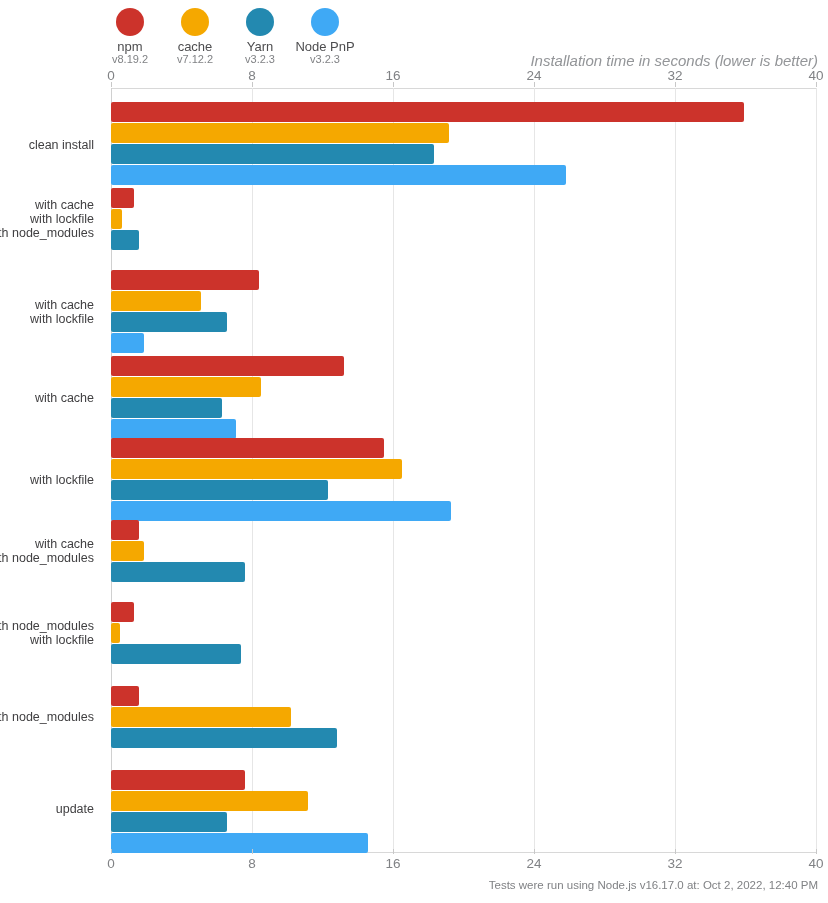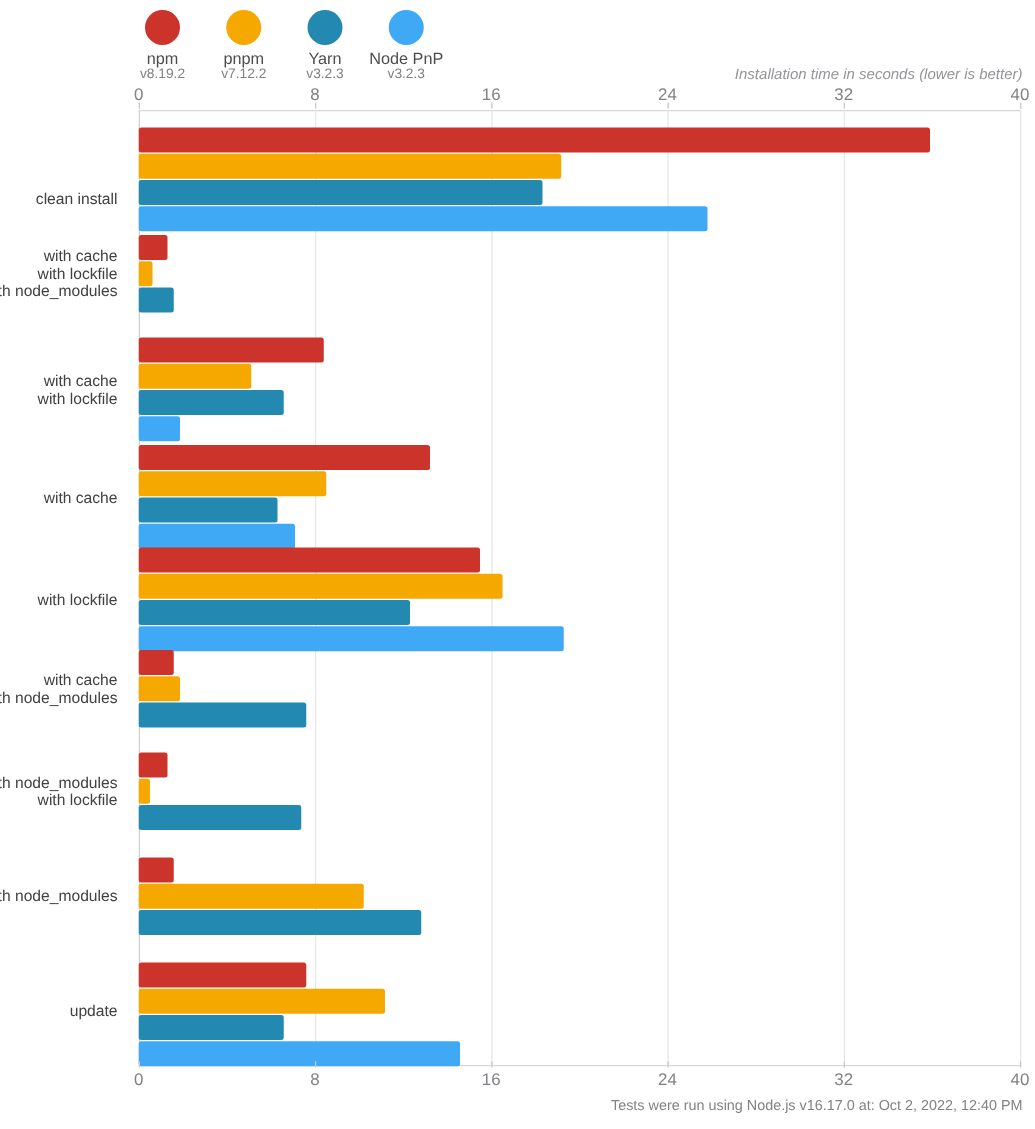--- a/index.html
+++ b/index.html
@@ -46,21 +46,21 @@
     color: #808285;
     line-height: 11px;
     white-space: nowrap;
   }
 
   
   #axis-caption {
     position: absolute;
     right: 10px;
     top: 52px;
-    font-size: 12px;
+    font-size: 15px;
     font-style: italic;
     color: #939598;
     white-space: nowrap;
   }
 
   
   #plot {
     position: absolute;
     left: 111px;
     top: 88px;
@@ -138,21 +138,21 @@
 <body>
 
 <div id="legend">
     <div class="legend-item">
       <div class="legend-dot" style="background: rgb(204, 51, 43);"></div>
       <div class="legend-name">npm</div>
       <div class="legend-version">v8.19.2</div>
     </div>
     <div class="legend-item">
       <div class="legend-dot" style="background: rgb(245, 168, 0);"></div>
-      <div class="legend-name">pnpm</div>
+      <div class="legend-name">cache</div>
       <div class="legend-version">v7.12.2</div>
     </div>
     <div class="legend-item">
       <div class="legend-dot" style="background: rgb(35, 137, 176);"></div>
       <div class="legend-name">Yarn</div>
       <div class="legend-version">v3.2.3</div>
     </div>
     <div class="legend-item">
       <div class="legend-dot" style="background: rgb(63, 169, 245);"></div>
       <div class="legend-name">Node PnP</div>
@@ -184,21 +184,21 @@
     <div class="gridline" style="left: 141px;"></div>
     <div class="gridline" style="left: 282px;"></div>
     <div class="gridline" style="left: 423px;"></div>
     <div class="gridline" style="left: 564px;"></div>
     <div class="gridline" style="left: 705px;"></div>
     <div class="group" style="top: 14px;">
       <div class="bar" title="npm: 35.9s" style="top: 0px; width: 632.737px; height: 20px; background: rgb(204, 51, 43);"></div>
       <div class="bar" title="pnpm: 19.2s" style="top: 21px; width: 338.4px; height: 20px; background: rgb(245, 168, 0);"></div>
       <div class="bar" title="Yarn: 18.3s" style="top: 42px; width: 322.538px; height: 20px; background: rgb(35, 137, 176);"></div>
       <div class="bar" title="Yarn PnP: 25.8s" style="top: 63px; width: 454.725px; height: 20px; background: rgb(63, 169, 245);"></div>
-      <div class="cat-label" style="top: 50px;">
+      <div class="cat-label" style="top: 36px;">
         <div>clean install</div>
       </div>
     </div>
     <div class="group" style="top: 100px;">
       <div class="bar" title="npm: 1.3s" style="top: 0px; width: 22.9125px; height: 20px; background: rgb(204, 51, 43);"></div>
       <div class="bar" title="pnpm: 0.65s" style="top: 21px; width: 11.4563px; height: 20px; background: rgb(245, 168, 0);"></div>
       <div class="bar" title="Yarn: 1.6s" style="top: 42px; width: 28.2px; height: 20px; background: rgb(35, 137, 176);"></div>
       <div class="cat-label" style="top: 10px;">
         <div>with cache</div>
         <div>with lockfile</div>

